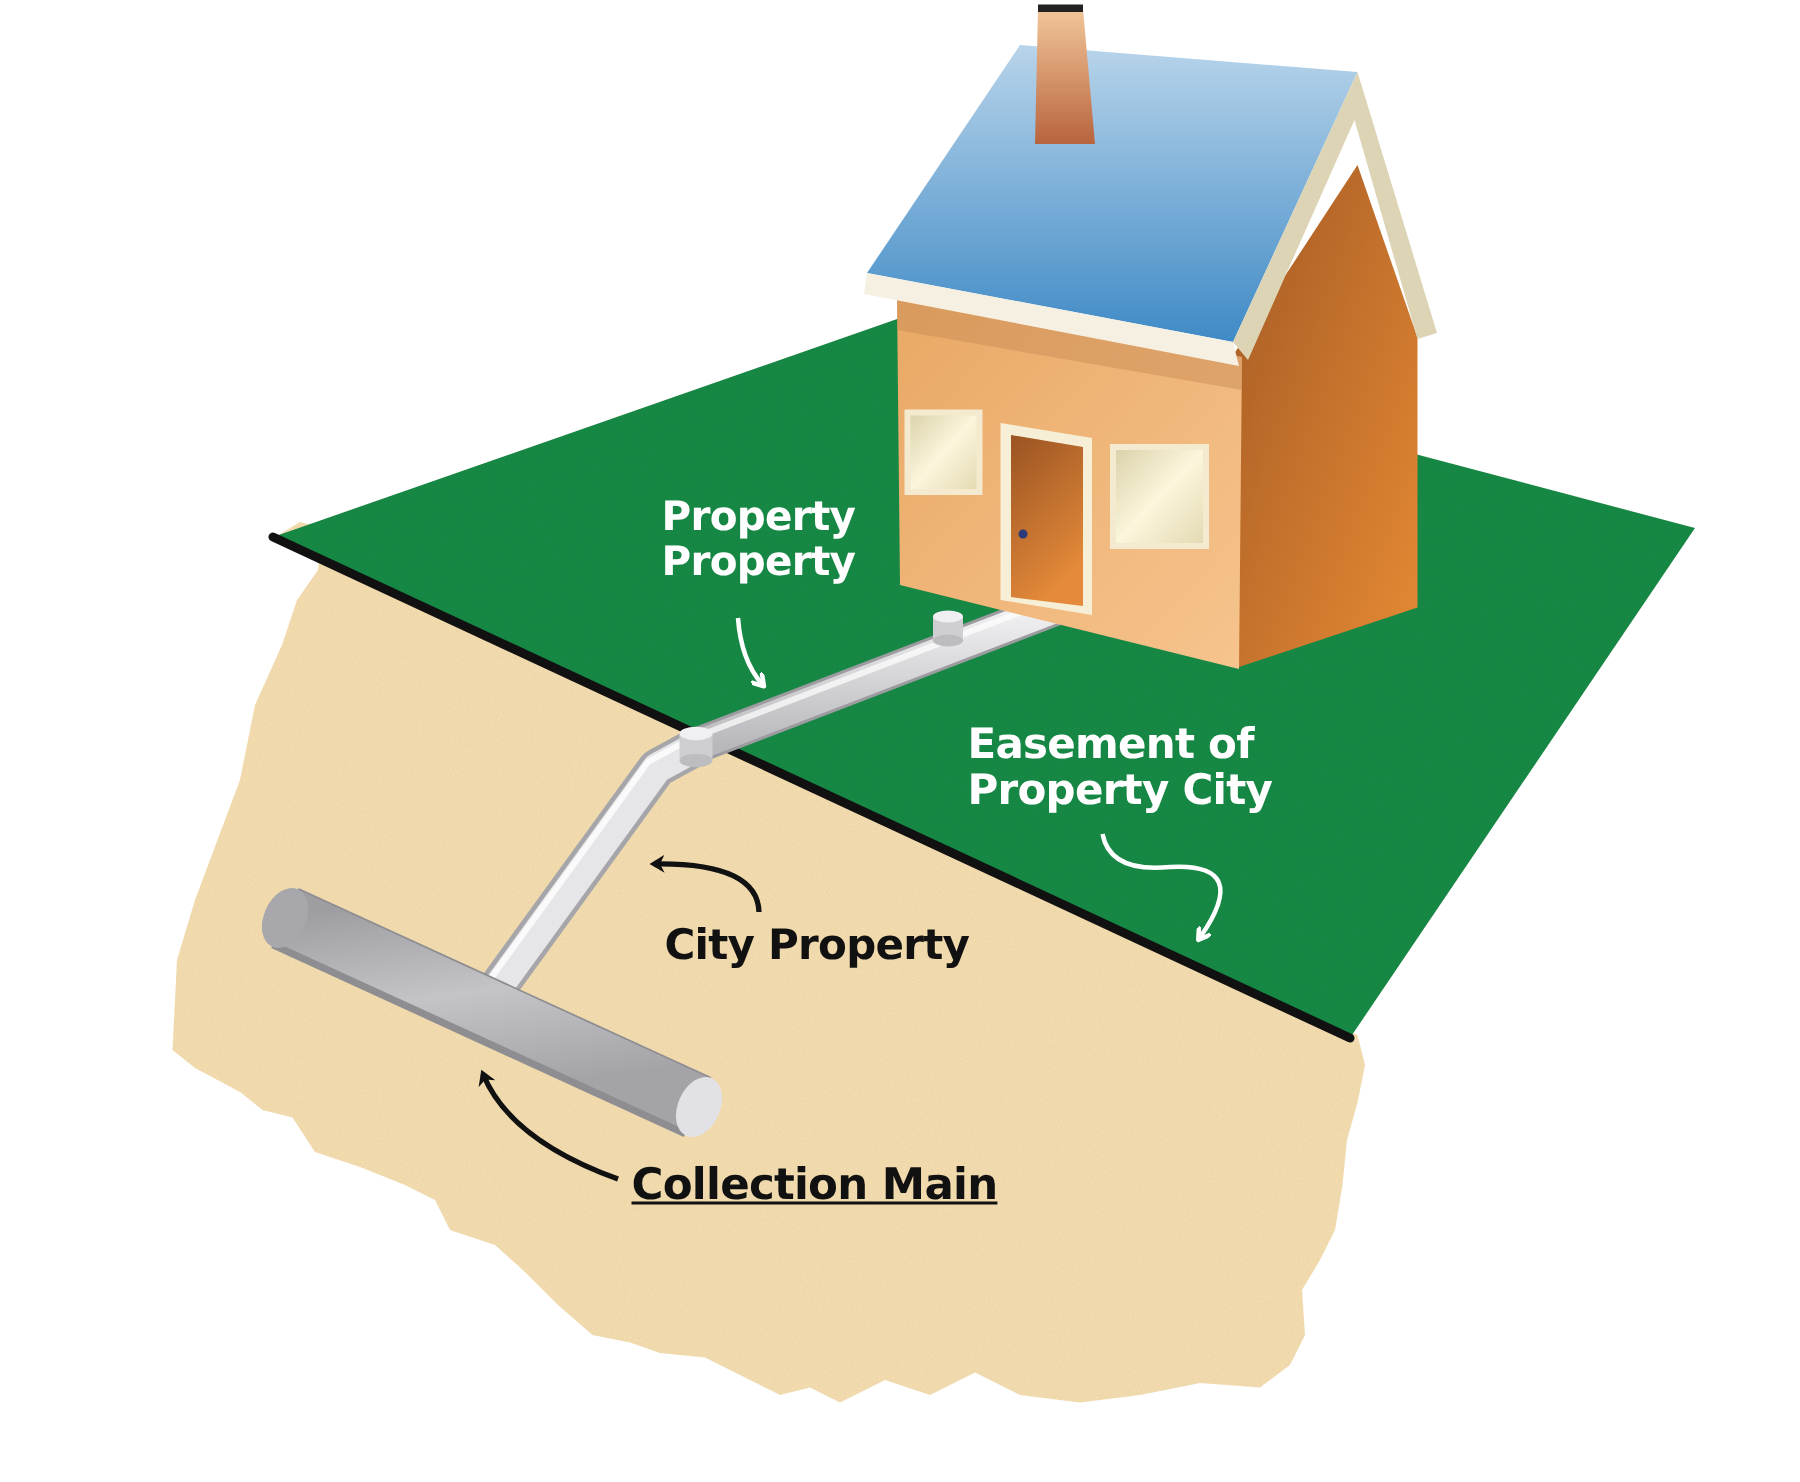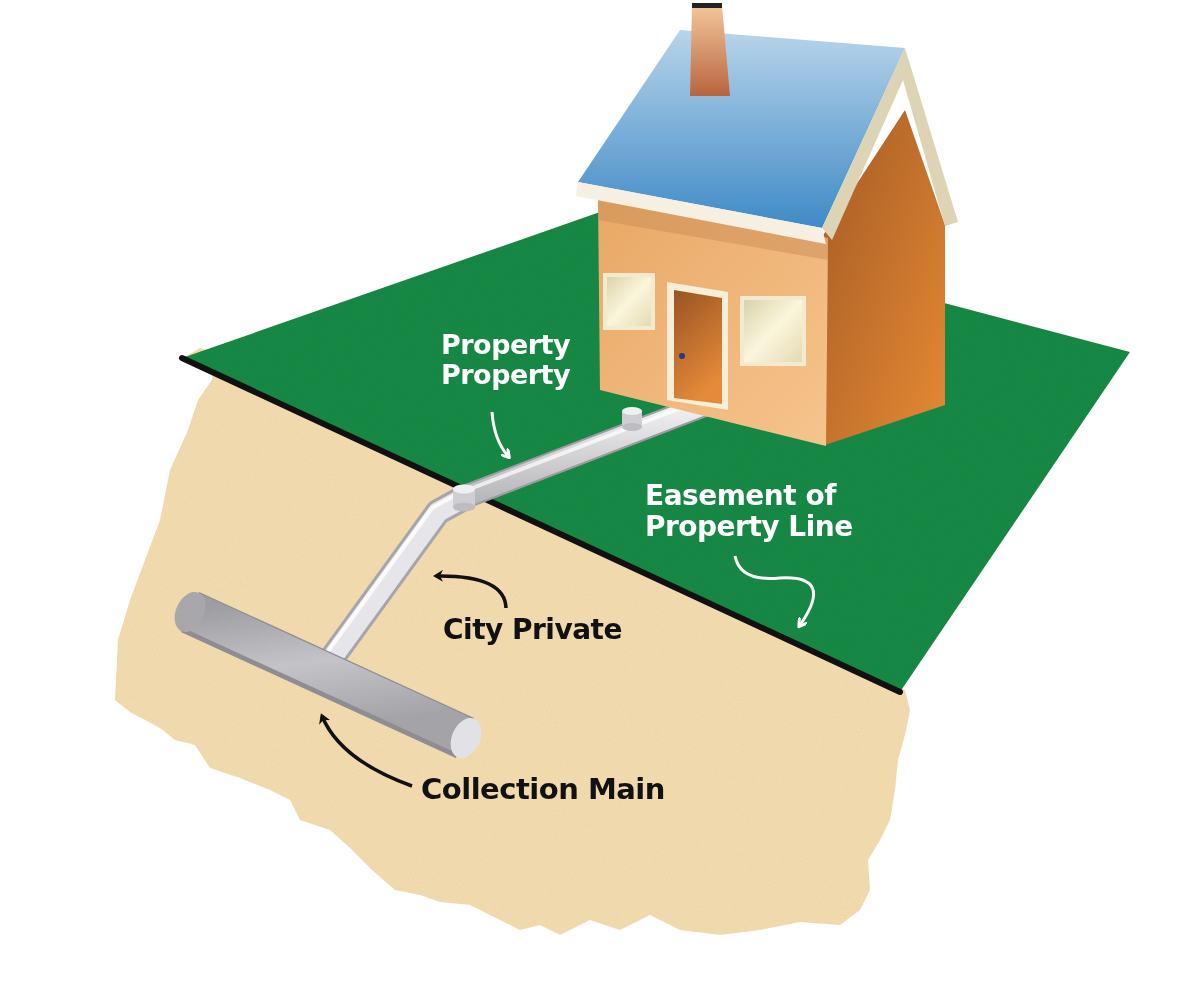--- a/index.html
+++ b/index.html
@@ -142,19 +142,19 @@
     <path d="M412,786 Q340,760 322,716" stroke="#111111" stroke-width="3.5" fill="none" marker-end="url(#arrowK)"></path>
   </svg>
 
   <div class="label light" style="left:441px; top:330px; font-size:27px;">
     <span>Property</span>
     <span>Property</span>
   </div>
 
   <div class="label light" style="left:645px; top:480px; font-size:28px;">
     <span>Easement of</span>
-    <span>Property Line</span>
+    <span>Property City</span>
   </div>
 
-  <div class="label dark" style="left:443px; top:614px; font-size:28px;">City Private</div>
+  <div class="label dark" style="left:443px; top:614px; font-size:28px;">City Property</div>
 
-  <div class="label dark" style="left:421px; top:773px; font-size:29px;">Collection Main</div>
+  <div class="label dark" style="left:421px; top:773px; font-size:29px;text-decoration:underline;">Collection Main</div>
 </div>
 
 </body></html>

